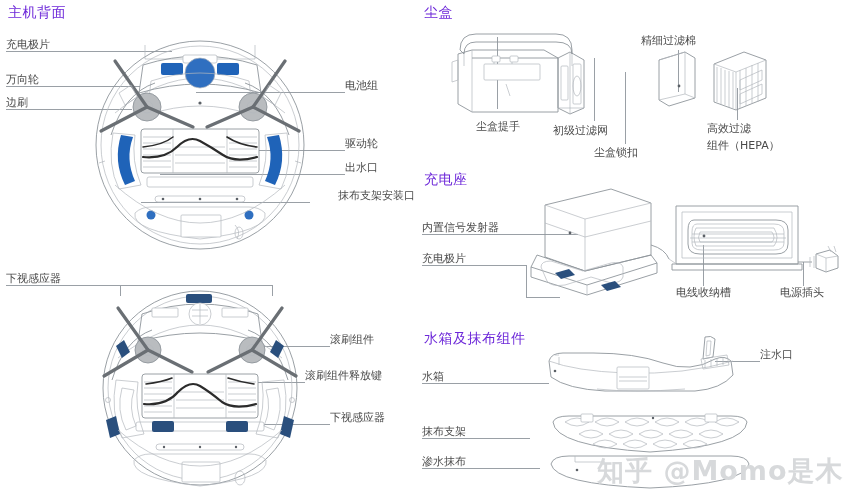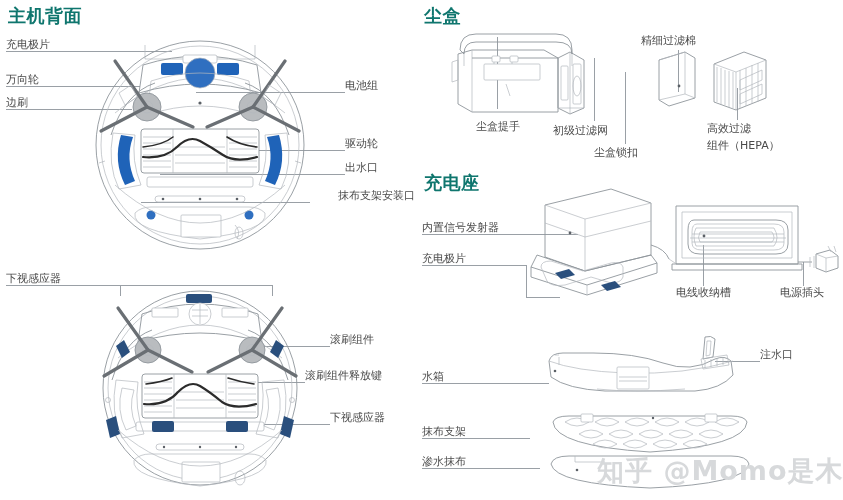--- a/index.html
+++ b/index.html
@@ -6,23 +6,23 @@
   html, body {
     width: 843px; height: 500px;
     background: #ffffff;
     font-family: "DejaVu Sans", "Liberation Sans", sans-serif;
     overflow: hidden;
   }
   #page { position: relative; width: 843px; height: 500px; background: #fff; }
 
   .heading {
     position: absolute;
-    color: #0f766e;
-    font-weight: bold;
-    font-size: 18px;
+    color: #6d28d9;
+    font-weight: normal;
+    font-size: 14px;
     letter-spacing: 0.5px;
     white-space: nowrap;
   }
   .label {
     position: absolute;
     color: #4a4a4a;
     font-size: 11px;
     white-space: nowrap;
     line-height: 13px;
   }
@@ -381,20 +381,21 @@
     <path class="ln" d="M2 64 L132 64 L132 70 L2 70 Z"></path>
 
     <path class="ln" d="M128 62 L142 62"></path>
     <path class="ln2" d="M140 57 L140 67 M144 56 L144 68"></path>
 
     <path class="ln" d="M146 54 L160 50 L168 56 L168 68 L156 72 L146 68 Z"></path>
     <path class="ln2" d="M146 54 L156 58 L156 72 M156 58 L168 56"></path>
     <path class="ln2" d="M158 46 L161 52 M164 46 L166 52"></path>
   </svg>
 
+  <div class="heading" style="left:424px; top:330px;">水箱及抹布组件</div>
 
   <div class="label" style="left:422px; top:370px;">水箱</div>
   <div class="label" style="left:422px; top:425px;">抹布支架</div>
   <div class="label" style="left:422px; top:455px;">渗水抹布</div>
   <div class="label" style="left:760px; top:348px;">注水口</div>
 
   <div class="leader" style="left:422px; top:383px; width:127px;"></div>
   <div class="leader" style="left:422px; top:438px; width:108px;"></div>
   <div class="leader" style="left:422px; top:468px; width:118px;"></div>
   <div class="leader" style="left:715px; top:361px; width:45px;"></div>

